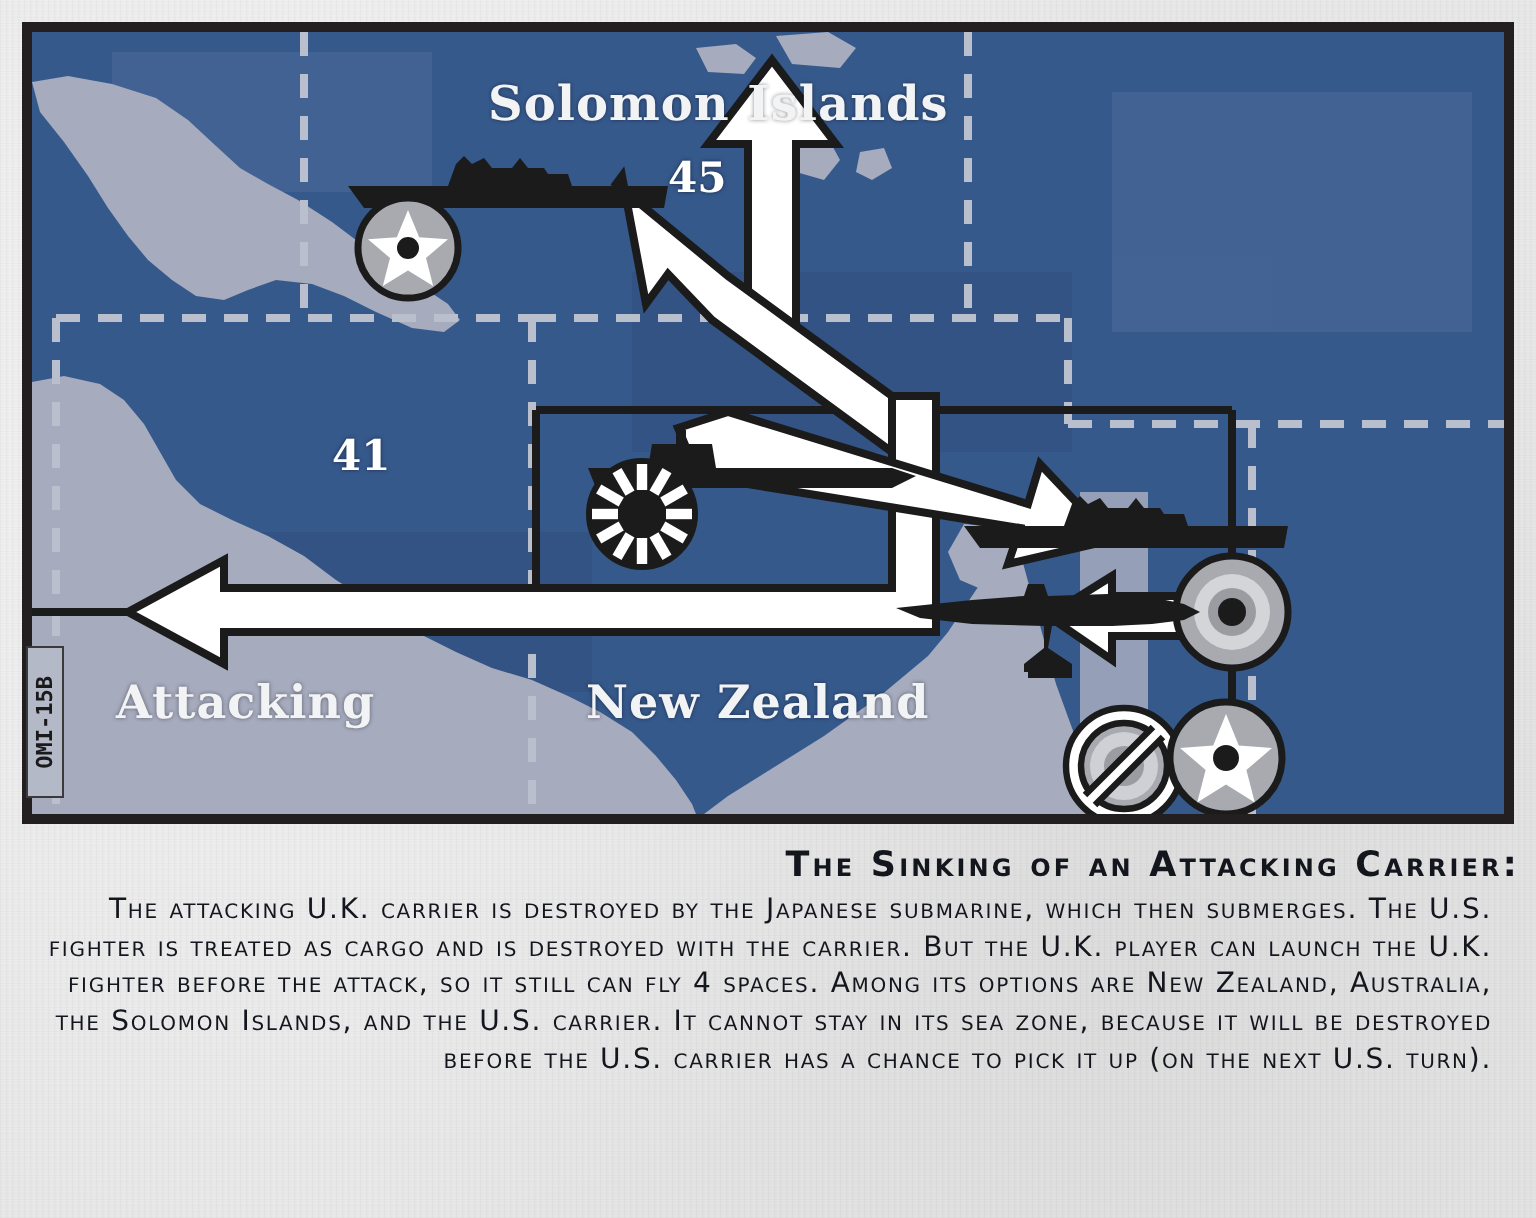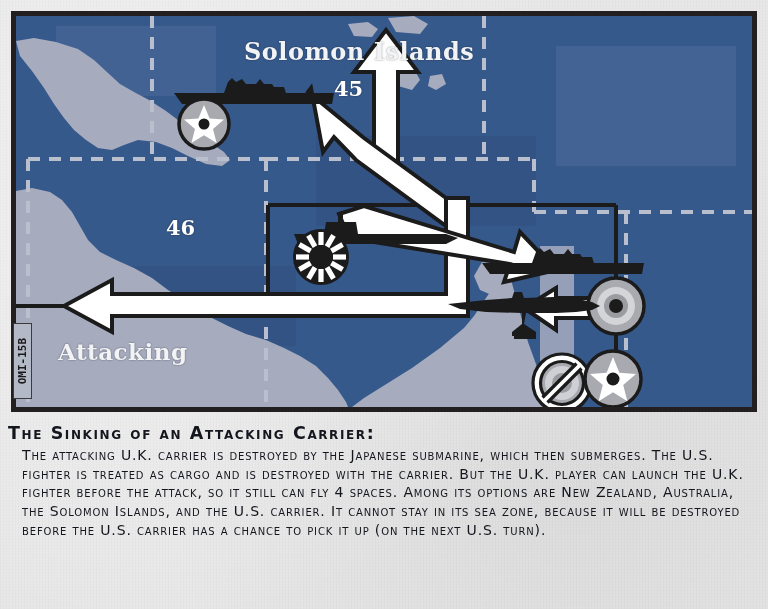--- a/index.html
+++ b/index.html
@@ -87,21 +87,21 @@
   }
 
   
   #caption {
     position: absolute;
     left: 0;
     top: 416px;
     width: 768px;
     height: 193px;
     padding: 6px 8px 0 8px;
-    text-align: left;
+    text-align: right;
     color: #14161d;
   }
   #caption-title {
     font-family: "DejaVu Sans", sans-serif;
     font-size: 17.5px;
     font-weight: bold;
     font-variant: small-caps;
     letter-spacing: 1.6px;
     line-height: 1.32;
     margin-bottom: 1px;
@@ -274,23 +274,24 @@
       <circle cx="597" cy="363" r="28" fill="#a9aab0" stroke="#1b1b1b" stroke-width="3.5"></circle>
       <path fill="#ffffff" d="M597 341 L603.4 356.8 L620 358 L607.2 369 L611.4 385.2 L597 376.2
                L582.6 385.2 L586.8 369 L574 358 L590.6 356.8 Z"></path>
       <circle cx="597" cy="363" r="6.5" fill="#1b1b1b"></circle>
     </g>
 
   </svg>
 
   <div class="map-label" id="label-solomon">Solomon Islands</div>
   <div class="map-label" id="label-australia">Attacking</div>
+  <div class="map-label" id="label-newzealand">New Zealand</div>
 
   <div class="zone-num" id="zone-45">45</div>
-  <div class="zone-num" id="zone-46">46</div>
+  <div class="zone-num" id="zone-46">41</div>
 </div>
 
 <div id="code-tab">
   <span>OMI-15B</span>
 </div>
 
 <div id="caption">
   <div id="caption-title">The Sinking of an Attacking Carrier:</div>
   <div id="caption-body">The attacking U.K. carrier is destroyed by the Japanese submarine, which then submerges. The U.S. fighter is treated as cargo and is destroyed with the carrier. But the U.K. player can launch the U.K. fighter before the attack, so it still can fly 4 spaces. Among its options are New Zealand, Australia, the Solomon Islands, and the U.S. carrier. It cannot stay in its sea zone, because it will be destroyed before the U.S. carrier has a chance to pick it up (on the next U.S. turn).</div>
 </div>

